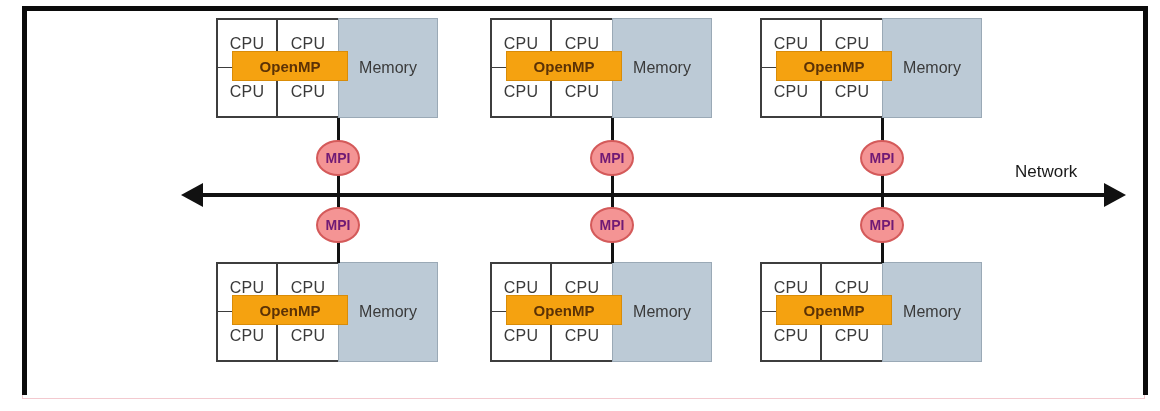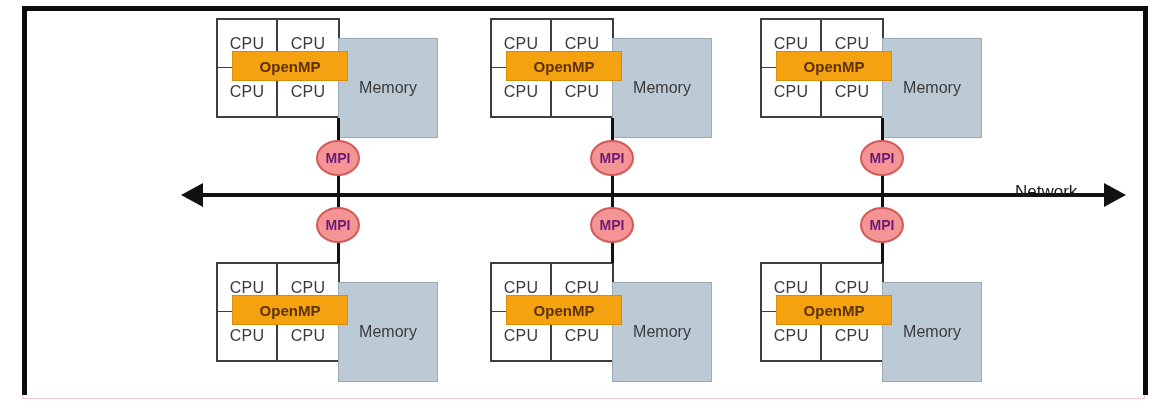--- a/index.html
+++ b/index.html
@@ -94,21 +94,20 @@
     width: 100px;
     height: 100px;
     box-sizing: border-box;
     background: #bccad6;
     border: 1px solid #9aa9b6;
     display: flex;
     align-items: center;
     justify-content: center;
     font-size: 16px;
     color: #3a3a3a;
-    margin-top: 20px;
   }
   .node-openmp {
     position: absolute;
     left: 16px;
     top: 33px;
     width: 116px;
     height: 30px;
     background: #f5a210;
     border: 1px solid #d98c08;
     display: flex;
@@ -173,21 +172,20 @@
     border-bottom: 12px solid transparent;
     border-left: 22px solid #111111;
   }
   .network-label {
     position: absolute;
     left: 1015px;
     top: 162px;
     font-size: 17px;
     color: #1a1a1a;
     white-space: nowrap;
-    margin-top: 20px;
   }
 </style>
 </head>
 <body>
 
 <div id="page">
 
   <div class="frame-pink"></div>
   <div class="frame-black-top"></div>
   <div class="frame-black-left"></div>

